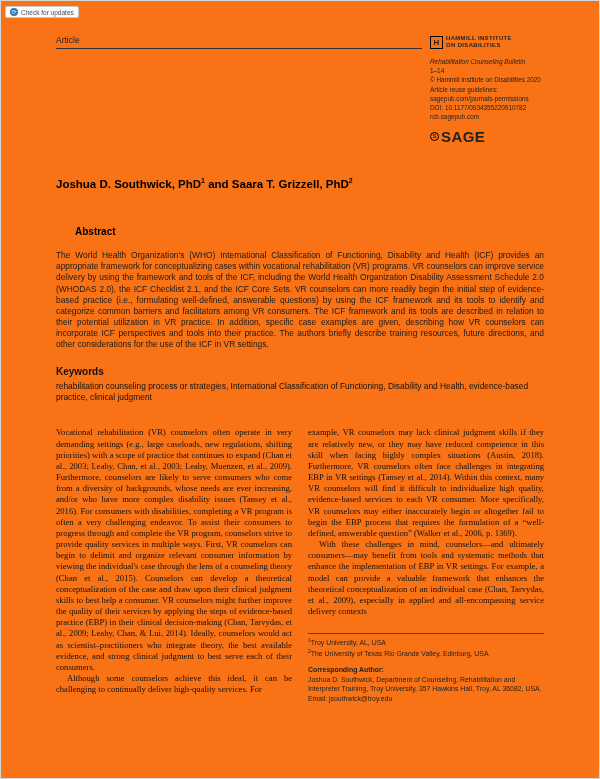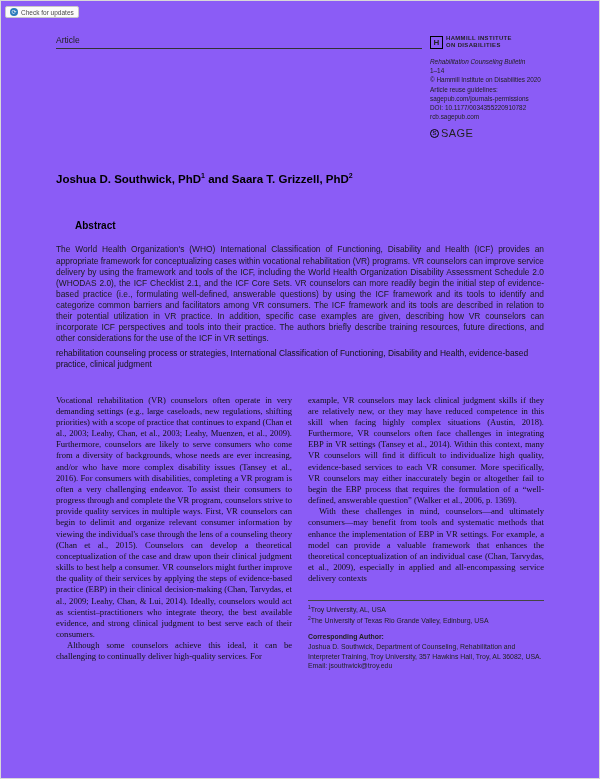--- a/index.html
+++ b/index.html
@@ -1,18 +1,18 @@
 <!DOCTYPE html>
 <html><head>
 <meta charset="utf-8">
 <style>
   * { box-sizing: border-box; }
   html, body { margin: 0; padding: 0; background: #e9e9e9; }
   .page {
-    width: 600px; height: 779px; background: #8b5cf6; position: relative;
+    width: 600px; height: 779px; background: #f97316; position: relative;
     font-family: "Liberation Sans", sans-serif; color: #121212;
     overflow: hidden; margin: 0 auto; border: 1px solid #d8d8d8;
   }
   .updates-badge {
     position: absolute; top: 5px; left: 4px; display: inline-flex;
     align-items: center; gap: 3px; border: 1px solid #c8c8c8; border-radius: 2px;
     padding: 1px 4px; font-size: 6.5px; color: #4a4a4a; background: #fbfbfb;
     cursor: pointer;
   }
   .updates-icon {
@@ -37,21 +37,21 @@
   }
   .institute-text { font-size: 5.9px; font-weight: bold; letter-spacing: 0.4px; line-height: 1.25; }
   .meta-line { white-space: nowrap; }
   .meta-line.italic { font-style: italic; }
   .sage { display: flex; align-items: center; gap: 2px; margin-top: 4px; }
   .sage-s {
     width: 9px; height: 9px; border: 1px solid #000; border-radius: 50%;
     font-size: 6px; font-weight: bold; display: flex; align-items: center;
     justify-content: center; flex: 0 0 auto;
   }
-  .sage-word { font-size: 11px; font-weight: normal; letter-spacing: 0.4px; }
+  .sage-word { font-size: 15px; font-weight: bold; letter-spacing: 0.4px; }
   .authors { margin-top: 30px; font-size: 11.5px; font-weight: bold; color: #000; }
   .authors sup { font-size: 7px; }
   .section-heading { margin-top: 36px; font-size: 10px; font-weight: bold; color: #000; margin-left: 19px; }
   .abstract-text {
     margin-top: 13px; font-size: 8.4px; line-height: 1.32; text-align: justify; color: #1a1a1a;
   }
   .keywords-heading { margin-top: 16px; font-size: 10px; font-weight: bold; }
   .keywords-text { margin-top: 4px; font-size: 8.4px; line-height: 1.32; }
   .columns {
     display: flex; gap: 16px; margin-top: 24px;
@@ -110,20 +110,21 @@
       </div>
     </div>
 
     <div class="authors">
       <span>Joshua D. Southwick, PhD</span><sup>1</sup><span> and </span><span>Saara T. Grizzell, PhD</span><sup>2</sup>
     </div>
 
     <div class="section-heading">Abstract</div>
     <div class="abstract-text">The World Health Organization's (WHO) International Classification of Functioning, Disability and Health (ICF) provides an appropriate framework for conceptualizing cases within vocational rehabilitation (VR) programs. VR counselors can improve service delivery by using the framework and tools of the ICF, including the World Health Organization Disability Assessment Schedule 2.0 (WHODAS 2.0), the ICF Checklist 2.1, and the ICF Core Sets. VR counselors can more readily begin the initial step of evidence-based practice (i.e., formulating well-defined, answerable questions) by using the ICF framework and its tools to identify and categorize common barriers and facilitators among VR consumers. The ICF framework and its tools are described in relation to their potential utilization in VR practice. In addition, specific case examples are given, describing how VR counselors can incorporate ICF perspectives and tools into their practice. The authors briefly describe training resources, future directions, and other considerations for the use of the ICF in VR settings.</div>
 
+    <div class="keywords-heading">Keywords</div>
     <div class="keywords-text">rehabilitation counseling process or strategies, International Classification of Functioning, Disability and Health, evidence-based practice, clinical judgment</div>
 
     <div class="columns">
       <div class="col">
         <p>Vocational rehabilitation (VR) counselors often operate in very demanding settings (e.g., large caseloads, new regulations, shifting priorities) with a scope of practice that continues to expand (Chan et al., 2003; Leahy, Chan, et al., 2003; Leahy, Muenzen, et al., 2009). Furthermore, counselors are likely to serve consumers who come from a diversity of backgrounds, whose needs are ever increasing, and/or who have more complex disability issues (Tansey et al., 2016). For consumers with disabilities, completing a VR program is often a very challenging endeavor. To assist their consumers to progress through and complete the VR program, counselors strive to provide quality services in multiple ways. First, VR counselors can begin to delimit and organize relevant consumer information by viewing the individual's case through the lens of a counseling theory (Chan et al., 2015). Counselors can develop a theoretical conceptualization of the case and draw upon their clinical judgment skills to best help a consumer. VR counselors might further improve the quality of their services by applying the steps of evidence-based practice (EBP) in their clinical decision-making (Chan, Tarvydas, et al., 2009; Leahy, Chan, &amp; Lui, 2014). Ideally, counselors would act as scientist–practitioners who integrate theory, the best available evidence, and strong clinical judgment to best serve each of their consumers.</p>
         <p class="indent">Although some counselors achieve this ideal, it can be challenging to continually deliver high-quality services. For</p>
       </div>
 
       <div class="col">
         <p>example, VR counselors may lack clinical judgment skills if they are relatively new, or they may have reduced competence in this skill when facing highly complex situations (Austin, 2018). Furthermore, VR counselors often face challenges in integrating EBP in VR settings (Tansey et al., 2014). Within this context, many VR counselors will find it difficult to individualize high quality, evidence-based services to each VR consumer. More specifically, VR counselors may either inaccurately begin or altogether fail to begin the EBP process that requires the formulation of a “well-defined, answerable question” (Walker et al., 2006, p. 1369).</p>

